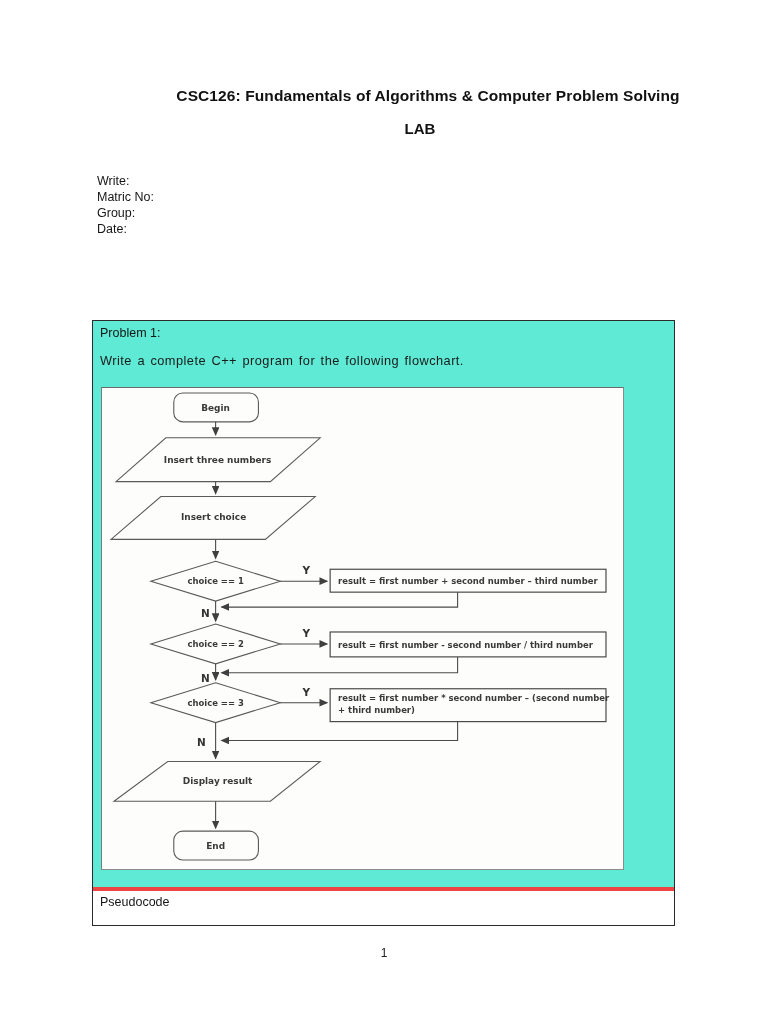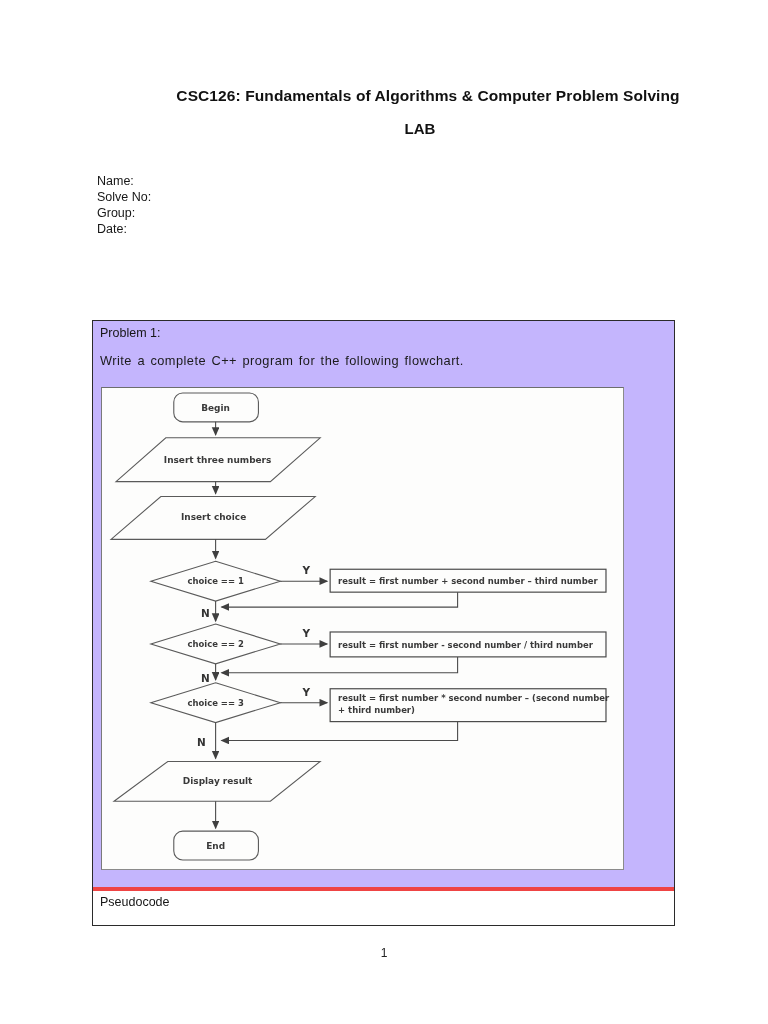--- a/index.html
+++ b/index.html
@@ -21,21 +21,21 @@
   .student-block { position: absolute; top: 173px; left: 97px; font-size: 12.5px; color: #161616; }
   .student-block .field { height: 16px; line-height: 16px; }
 
   .instruction {
     position: absolute; top: 264px; left: 90px; width: 600px;
     font-size: 12.5px; font-weight: bold; color: #111; letter-spacing: 0.1px;
   }
 
   .problem-box {
     position: absolute; left: 92px; top: 320px; width: 583px; height: 606px;
-    border: 1.6px solid #2b2b2b; background: #c4b5fd;
+    border: 1.6px solid #2b2b2b; background: #5eead4;
   }
   .problem-title {
     position: absolute; top: 5px; left: 7px; font-size: 12.5px; color: #151515;
   }
   .problem-prompt {
     position: absolute; top: 32px; left: 7px; font-size: 12.8px; color: #1b1b1b;
     letter-spacing: 0.45px; word-spacing: 1.5px;
   }
 
   .flowchart-frame {
@@ -70,22 +70,22 @@
 </style>
 </head>
 <body>
 
 <div class="page">
 
   <div class="doc-title">CSC126: Fundamentals of Algorithms &amp; Computer Problem Solving</div>
   <div class="doc-subtitle">LAB</div>
 
   <div class="student-block">
-    <div class="field">Name:</div>
-    <div class="field">Solve No:</div>
+    <div class="field">Write:</div>
+    <div class="field">Matric No:</div>
     <div class="field">Group:</div>
     <div class="field">Date:</div>
   </div>
 
 
   <div class="problem-box">
     <div class="problem-title">Problem 1:</div>
     <div class="problem-prompt">Write a complete C++ program for the following flowchart.</div>
 
     <div class="flowchart-frame">

